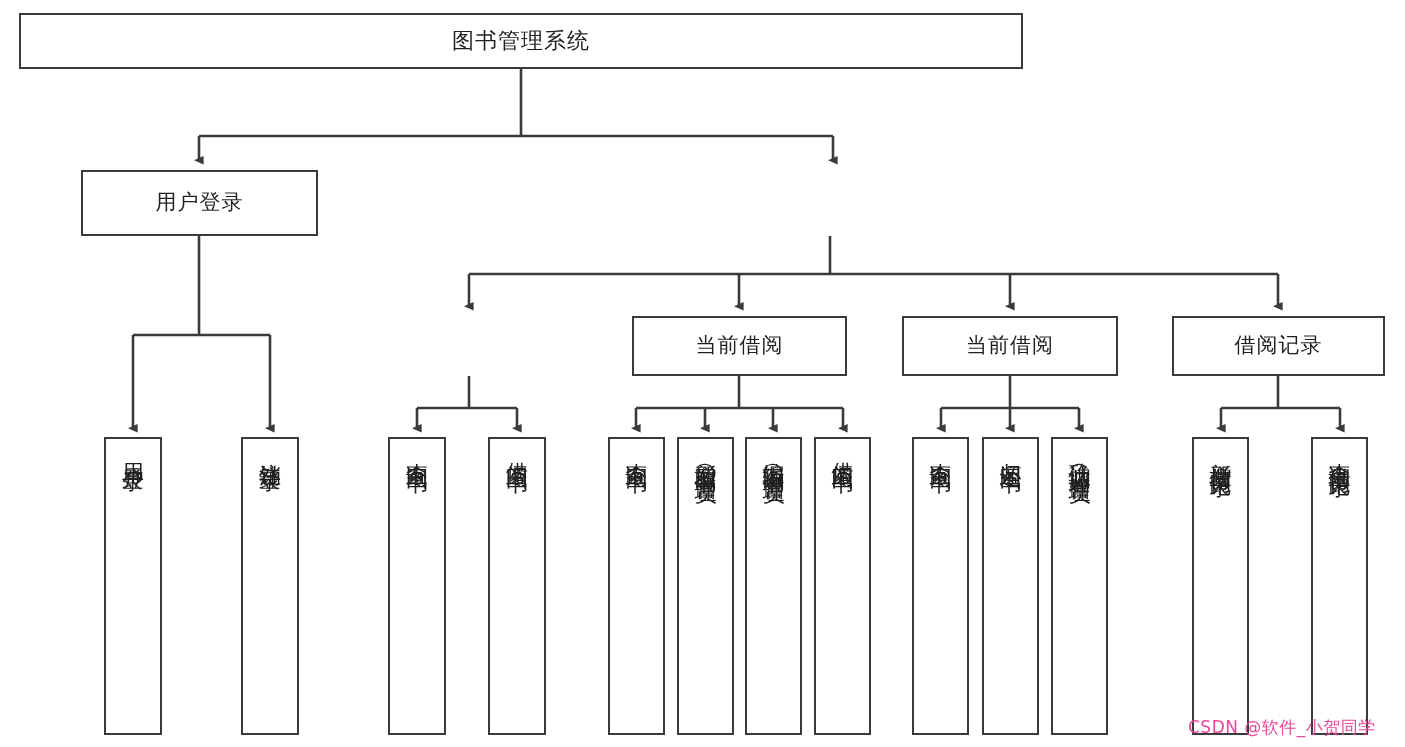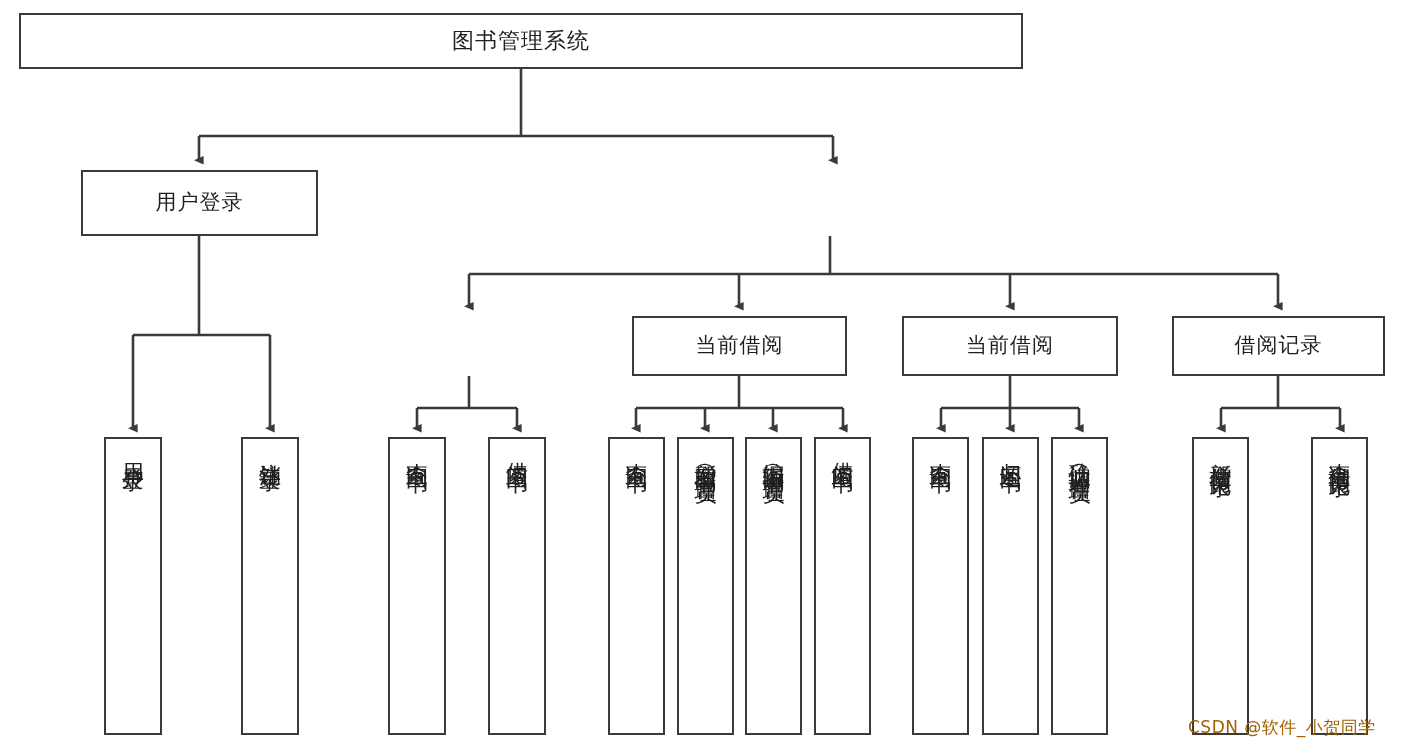--- a/index.html
+++ b/index.html
@@ -58,21 +58,21 @@
     font-size:22px;
     letter-spacing:3px;
     line-height:1;
     white-space:nowrap;
   }
   .watermark{
     position:absolute;
     left:1188px;
     top:716px;
     font-size:17px;
-    color:#a16207;
+    color:#ec4899;
     letter-spacing:0.5px;
     z-index:3;
     white-space:nowrap;
     font-family:"DejaVu Sans","Liberation Sans",sans-serif;
   }
 </style>
 </head>
 <body>
 
 <div id="canvas">

